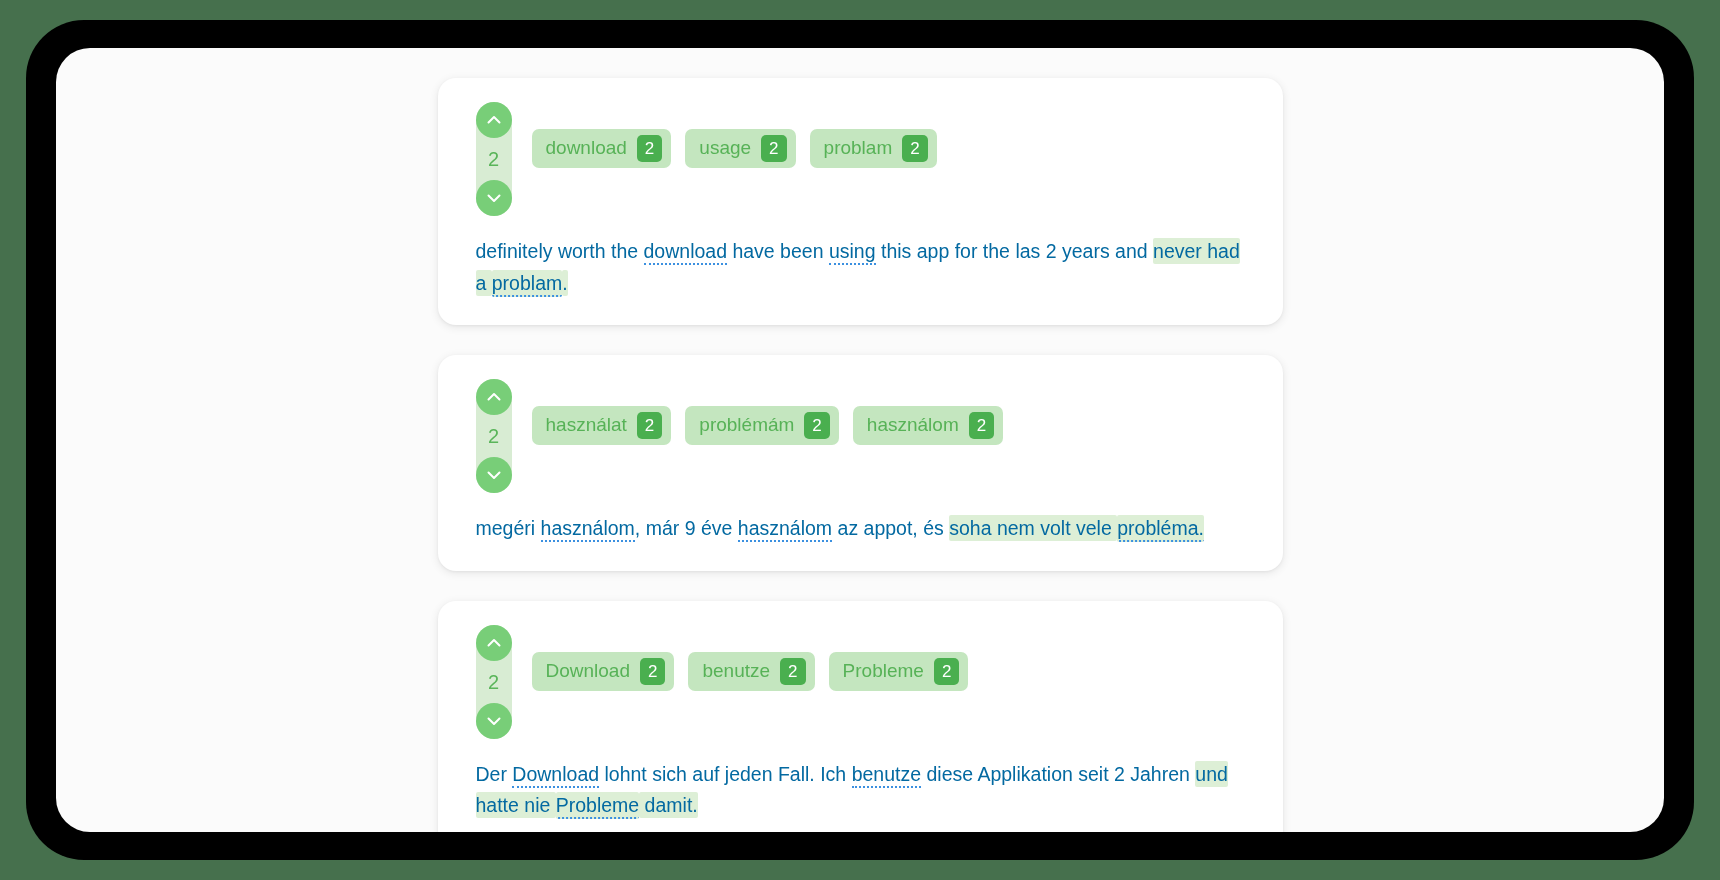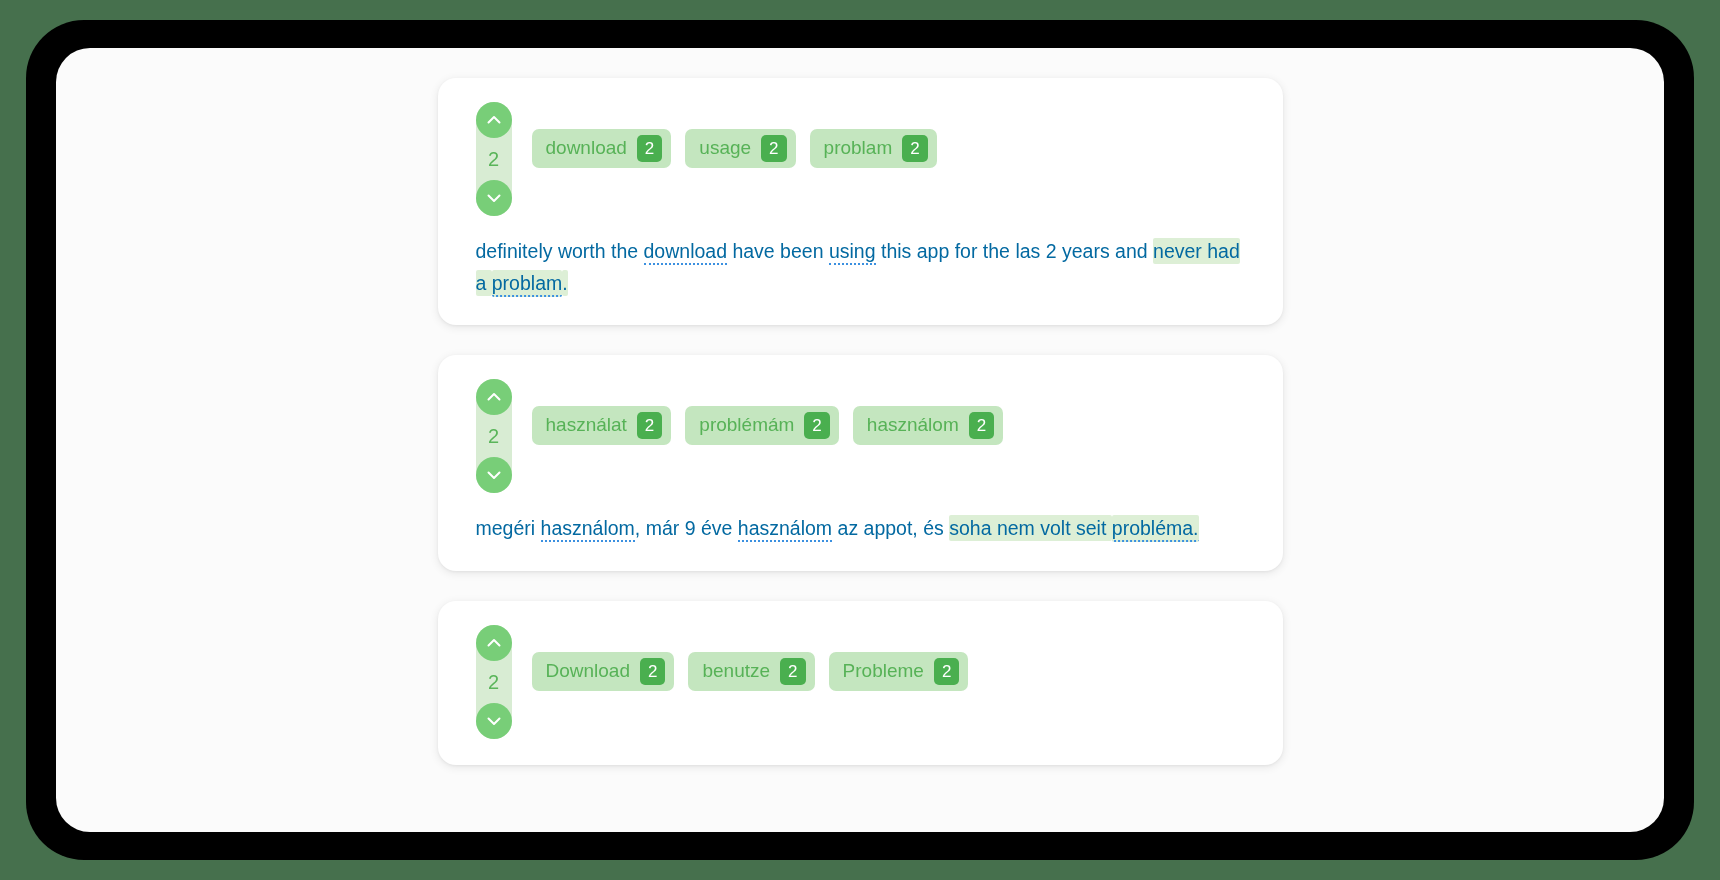--- a/index.html
+++ b/index.html
@@ -229,21 +229,21 @@
               <div class="chip">
                 <span class="chip-label">problémám</span>
                 <span class="chip-count">2</span>
               </div>
               <div class="chip">
                 <span class="chip-label">használom</span>
                 <span class="chip-count">2</span>
               </div>
             </div>
           </div>
-          <div class="review-text"><span>megéri </span><span class="dotted">használom</span><span>, már 9 éve </span><span class="dotted">használom</span><span> az appot, és </span><span class="hl">soha nem volt seit </span><span class="hl dotted">probléma.</span></div>
+          <div class="review-text"><span>megéri </span><span class="dotted">használom</span><span>, már 9 éve </span><span class="dotted">használom</span><span> az appot, és </span><span class="hl">soha nem volt vele </span><span class="hl dotted">probléma.</span></div>
         </div>
         <div class="card">
           <div class="card-head">
             <div class="vote">
               <button class="vote-btn">
                 <span>
                   <svg width="20" height="20" viewBox="0 0 20 20" fill="none">
                     <path d="M4.5 12.5L10 7L15.5 12.5" stroke="#ffffff" stroke-width="2" stroke-linecap="round" stroke-linejoin="round"></path>
                   </svg>
                 </span>
@@ -265,16 +265,17 @@
               <div class="chip">
                 <span class="chip-label">benutze</span>
                 <span class="chip-count">2</span>
               </div>
               <div class="chip">
                 <span class="chip-label">Probleme</span>
                 <span class="chip-count">2</span>
               </div>
             </div>
           </div>
+          <div class="review-text"><span>Der </span><span class="dotted">Download</span><span> lohnt sich auf jeden Fall. Ich </span><span class="dotted">benutze</span><span> diese Applikation seit 2 Jahren </span><span class="hl">und hatte nie </span><span class="hl dotted">Probleme</span><span class="hl"> damit.</span></div>
         </div>
       </div>
   </div>
 </div>
 
 </body></html>

